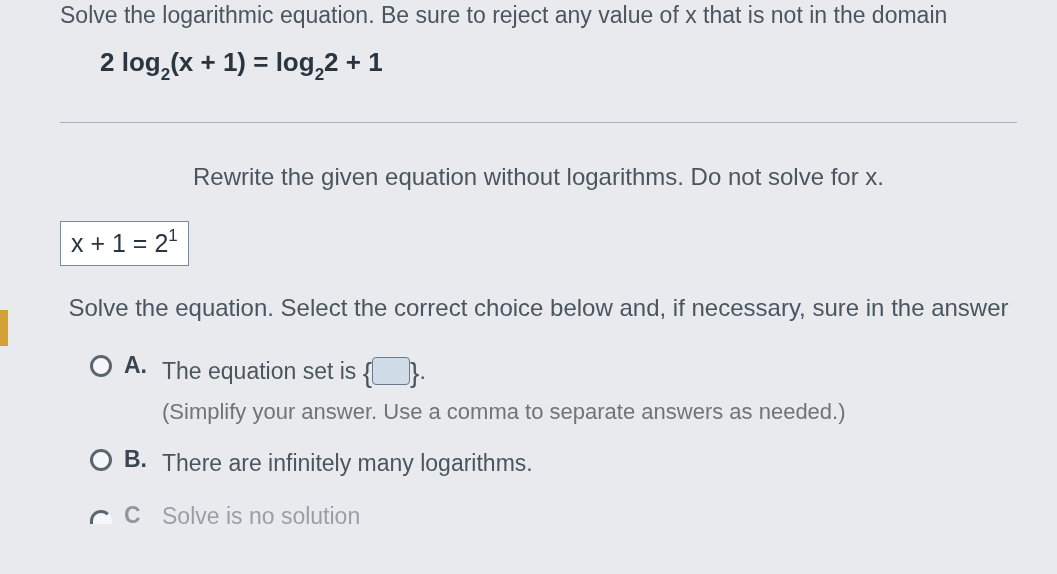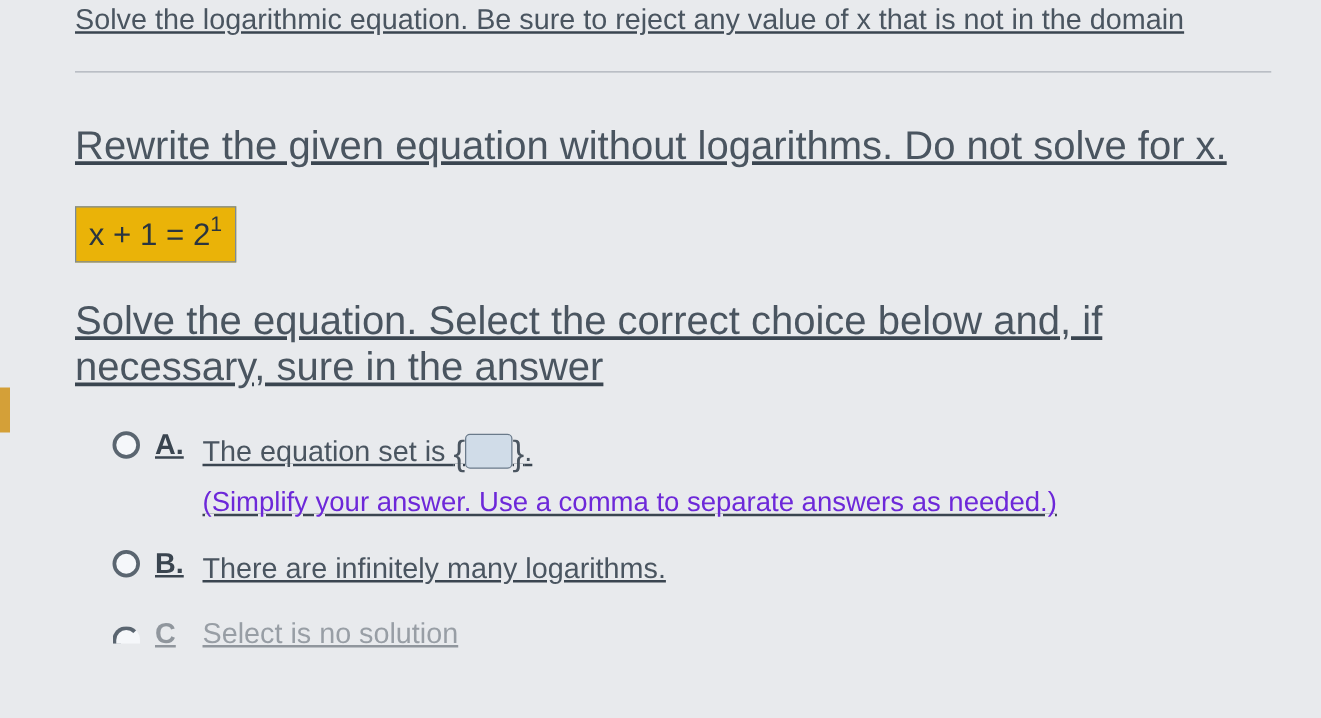--- a/index.html
+++ b/index.html
@@ -11,21 +11,20 @@
       width: 1057px;
       height: 574px;
       background: #e8eaed;
       font-family: Arial, Helvetica, sans-serif;
       color: #3a4550;
       overflow: hidden;
       position: relative;
     }
     .content {
       padding: 0 40px 0 60px;
-      text-decoration: underline;
     }
     .top-instruction {
       font-size: 23px;
       color: #4a5560;
       padding-top: 2px;
       padding-bottom: 18px;
       white-space: nowrap;
     }
     .equation-main {
       font-size: 26px;
@@ -39,27 +38,28 @@
       vertical-align: sub;
       position: relative;
       top: 3px;
     }
     .divider {
       border: none;
       border-top: 1px solid #aab0b8;
       margin: 10px 0 40px 0;
     }
     .instruction {
-      font-size: 32px;
+      font-size: 24px;
       color: #4a5560;
       padding-bottom: 30px;
+      text-align: center;
     }
     .highlighted-eq {
       display: inline-block;
-      background: #eab308;
+      background: #ffffff;
       border: 1px solid #7a8a9a;
       padding: 6px 10px;
       font-size: 25px;
       color: #2a3540;
       margin-bottom: 28px;
     }
     .highlighted-eq .sup {
       font-size: 17px;
       vertical-align: super;
       position: relative;
@@ -109,21 +109,21 @@
       vertical-align: middle;
       position: relative;
       top: -2px;
     }
     .brace {
       font-size: 28px;
       vertical-align: middle;
     }
     .sub-instruction {
       font-size: 22px;
-      color: #6d28d9;
+      color: #737373;
     }
     .bottom-cut {
       padding-left: 30px;
       display: flex;
       align-items: center;
     }
     .left-accent {
       position: absolute;
       left: 0;
       top: 310px;
@@ -134,20 +134,23 @@
   </style>
 </head>
 <body>
 
 <div class="left-accent"></div>
 
 <div class="content">
 
   <div class="top-instruction">Solve the logarithmic equation. Be sure to reject any value of x that is not in the domain</div>
 
+  <div class="equation-main">
+    <span>2 log</span><span class="sub">2</span><span>(x + 1) = log</span><span class="sub">2</span><span>2 + 1</span>
+  </div>
 
   <hr class="divider">
 
   <div class="instruction">Rewrite the given equation without logarithms. Do not solve for x.</div>
 
   <div class="highlighted-eq">
     <span>x + 1 = 2</span><span class="sup">1</span>
   </div>
 
   <div class="instruction">Solve the equation. Select the correct choice below and, if necessary, sure in the answer </div>
@@ -163,16 +166,16 @@
 
   <div class="choice-row">
     <div class="radio"></div>
     <div class="choice-label">B.</div>
     <div class="choice-text">There are infinitely many logarithms.</div>
   </div>
 
   <div class="bottom-cut">
     <div class="radio partial"></div>
     <div class="choice-label" style="opacity:0.5;">C</div>
-    <div class="choice-text" style="opacity:0.5;">Select is no solution</div>
+    <div class="choice-text" style="opacity:0.5;">Solve is no solution</div>
   </div>
 
 </div>
 
 </body></html>

